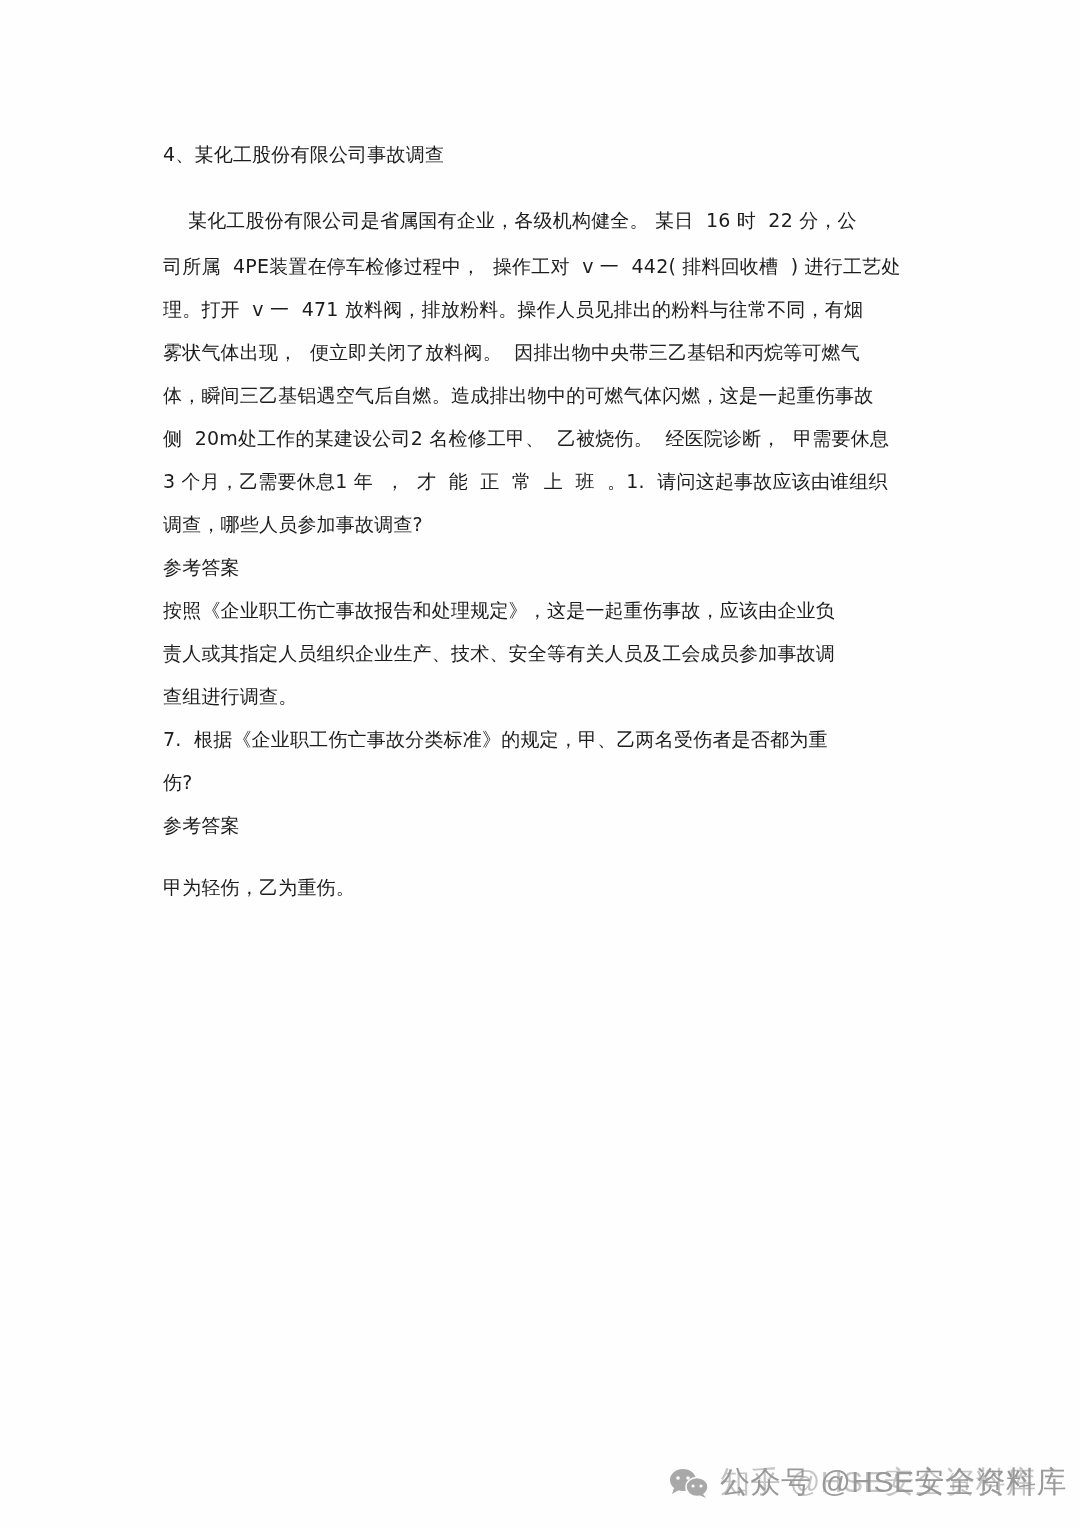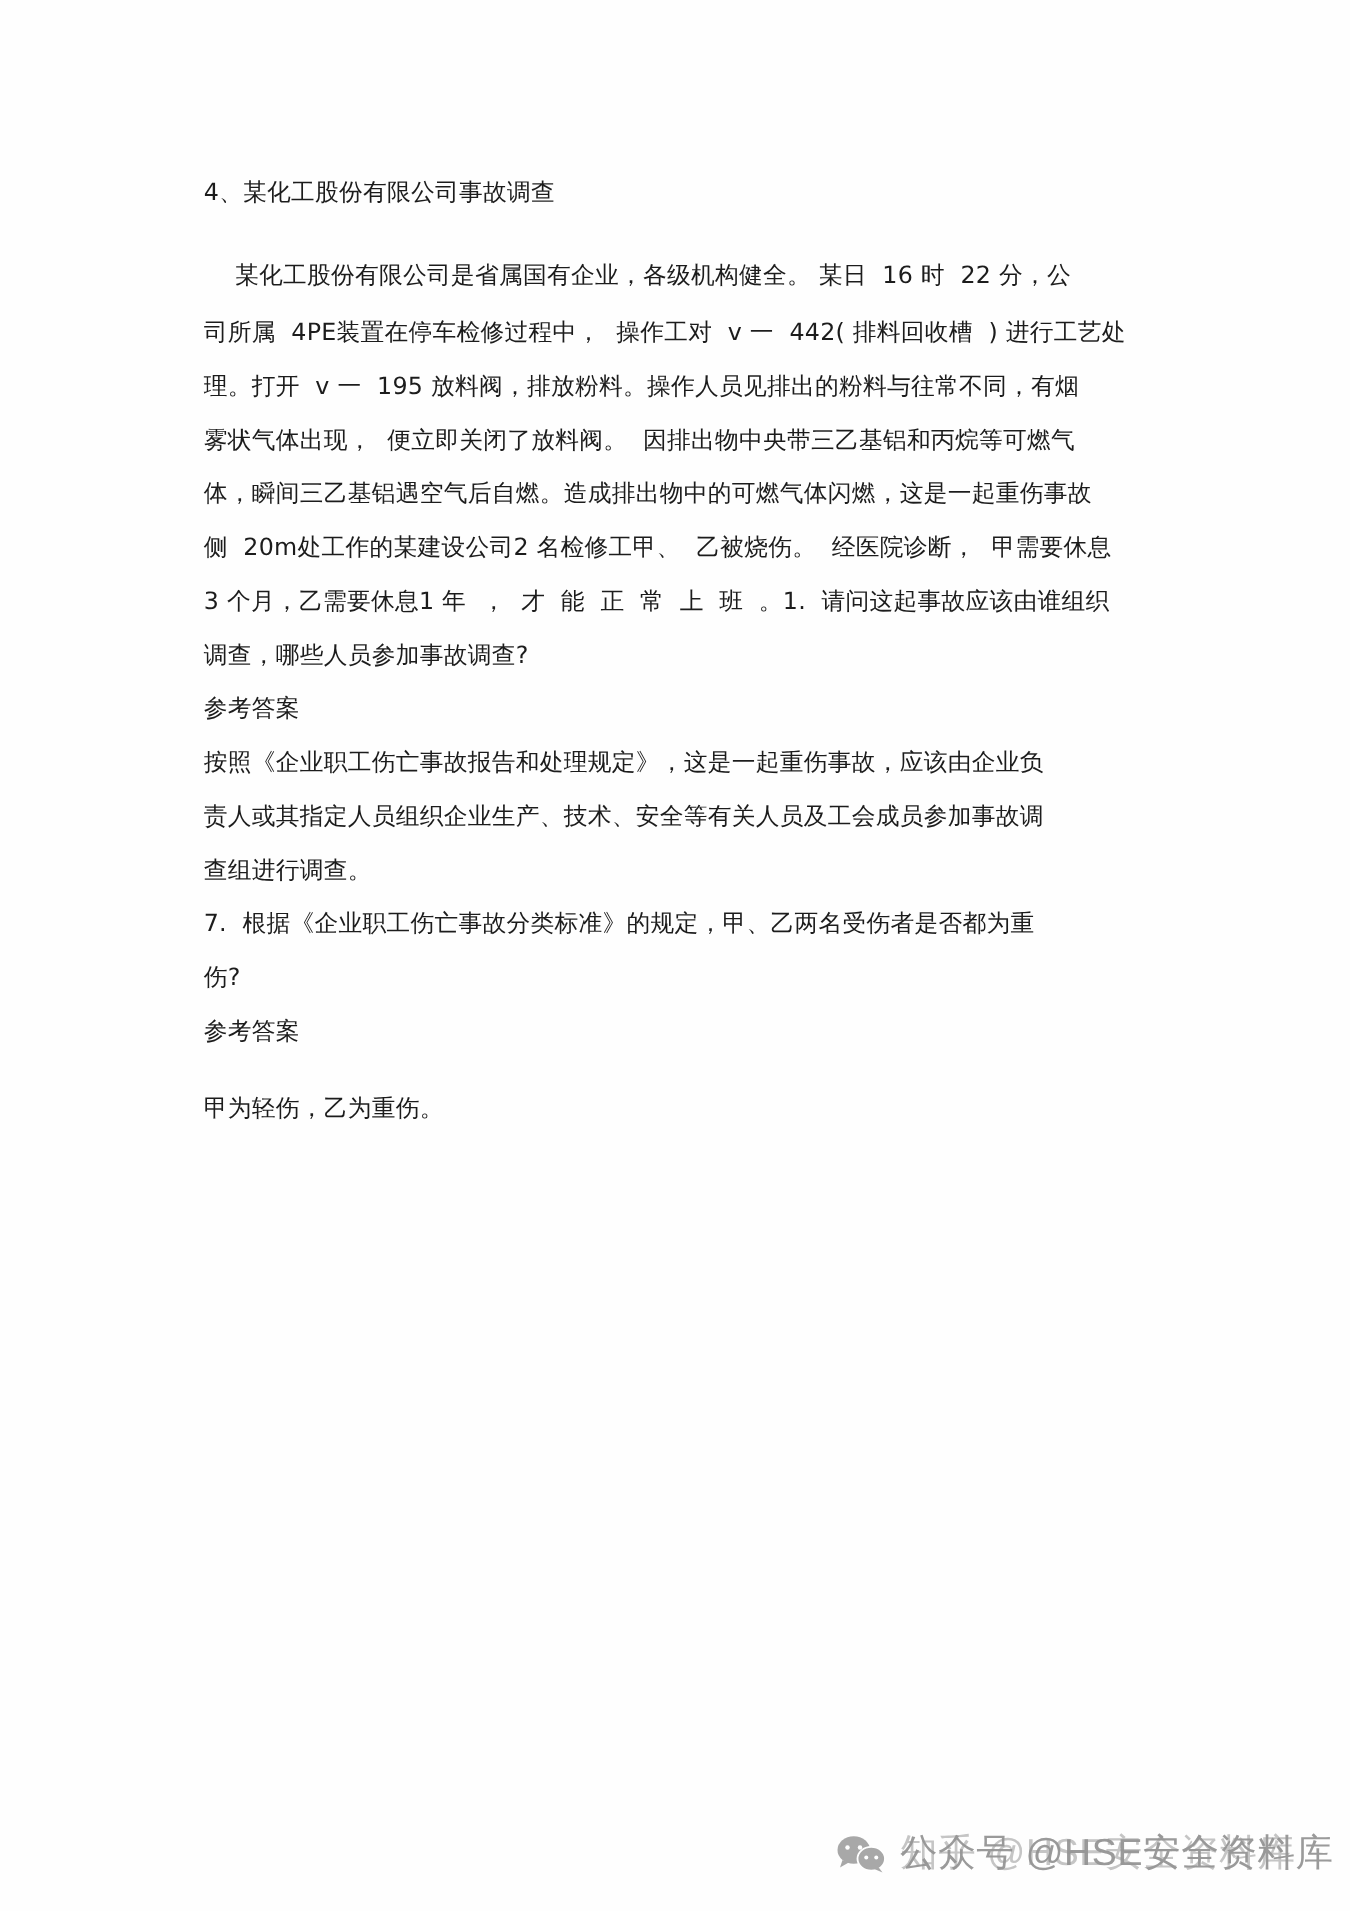--- a/index.html
+++ b/index.html
@@ -18,21 +18,21 @@
 </head>
 <body>
 
 <div class="page">
 
   <div class="line heading">4、某化工股份有限公司事故调查</div>
 
   <div>
     <div class="line" style="top:208px">    某化工股份有限公司是省属国有企业，各级机构健全。 某日  16 时  22 分，公</div>
     <div class="line" style="top:254px">司所属  4PE装置在停车检修过程中，  操作工对  v 一  442( 排料回收槽  ) 进行工艺处</div>
-    <div class="line" style="top:297px">理。打开  v 一  195 放料阀，排放粉料。操作人员见排出的粉料与往常不同，有烟</div>
+    <div class="line" style="top:297px">理。打开  v 一  471 放料阀，排放粉料。操作人员见排出的粉料与往常不同，有烟</div>
     <div class="line" style="top:340px">雾状气体出现，  便立即关闭了放料阀。  因排出物中央带三乙基铝和丙烷等可燃气</div>
     <div class="line" style="top:383px">体，瞬间三乙基铝遇空气后自燃。造成排出物中的可燃气体闪燃，这是一起重伤事故</div>
     <div class="line" style="top:426px">侧  20m处工作的某建设公司2 名检修工甲、  乙被烧伤。  经医院诊断，  甲需要休息</div>
     <div class="line" style="top:469px">3 个月，乙需要休息1 年  ，  才  能  正  常  上  班  。1.  请问这起事故应该由谁组织</div>
     <div class="line" style="top:512px">调查，哪些人员参加事故调查?</div>
   </div>
 
   <div class="line" style="top:555px">参考答案</div>
 
   <div>

